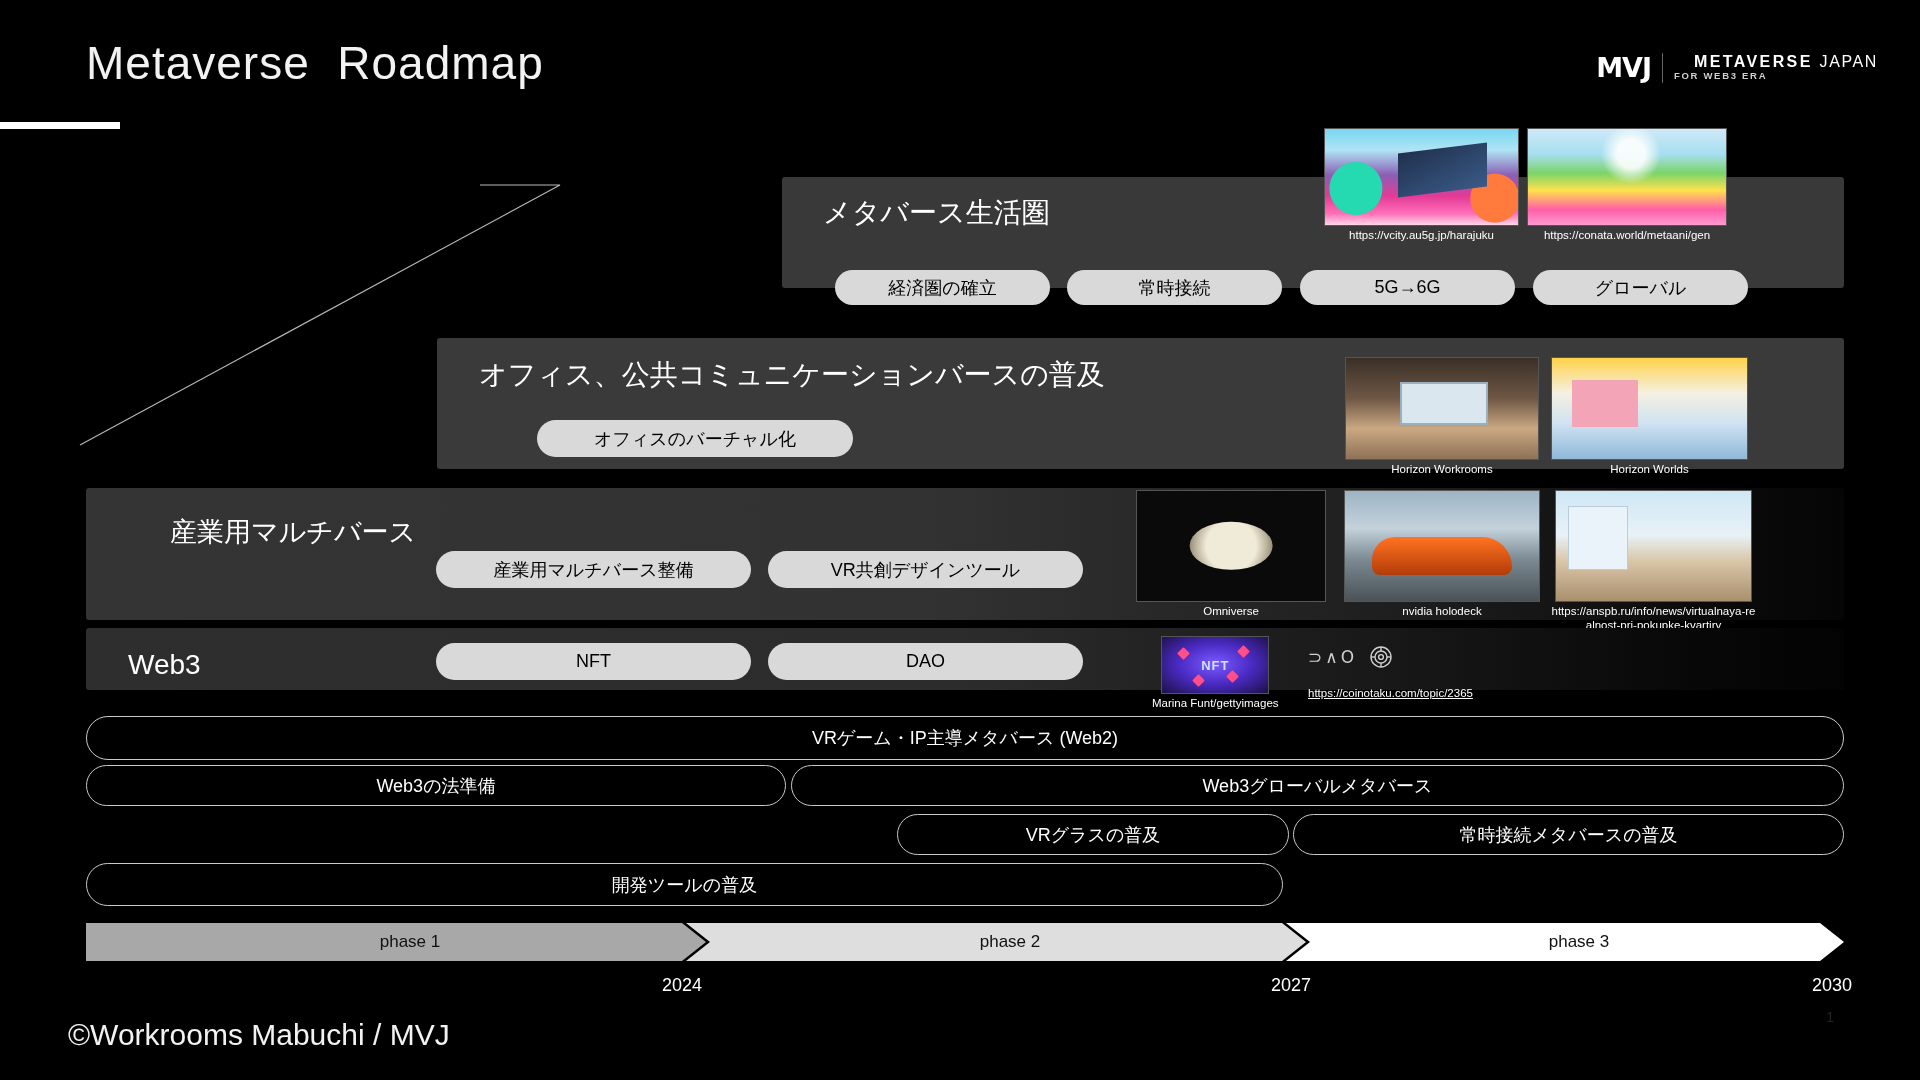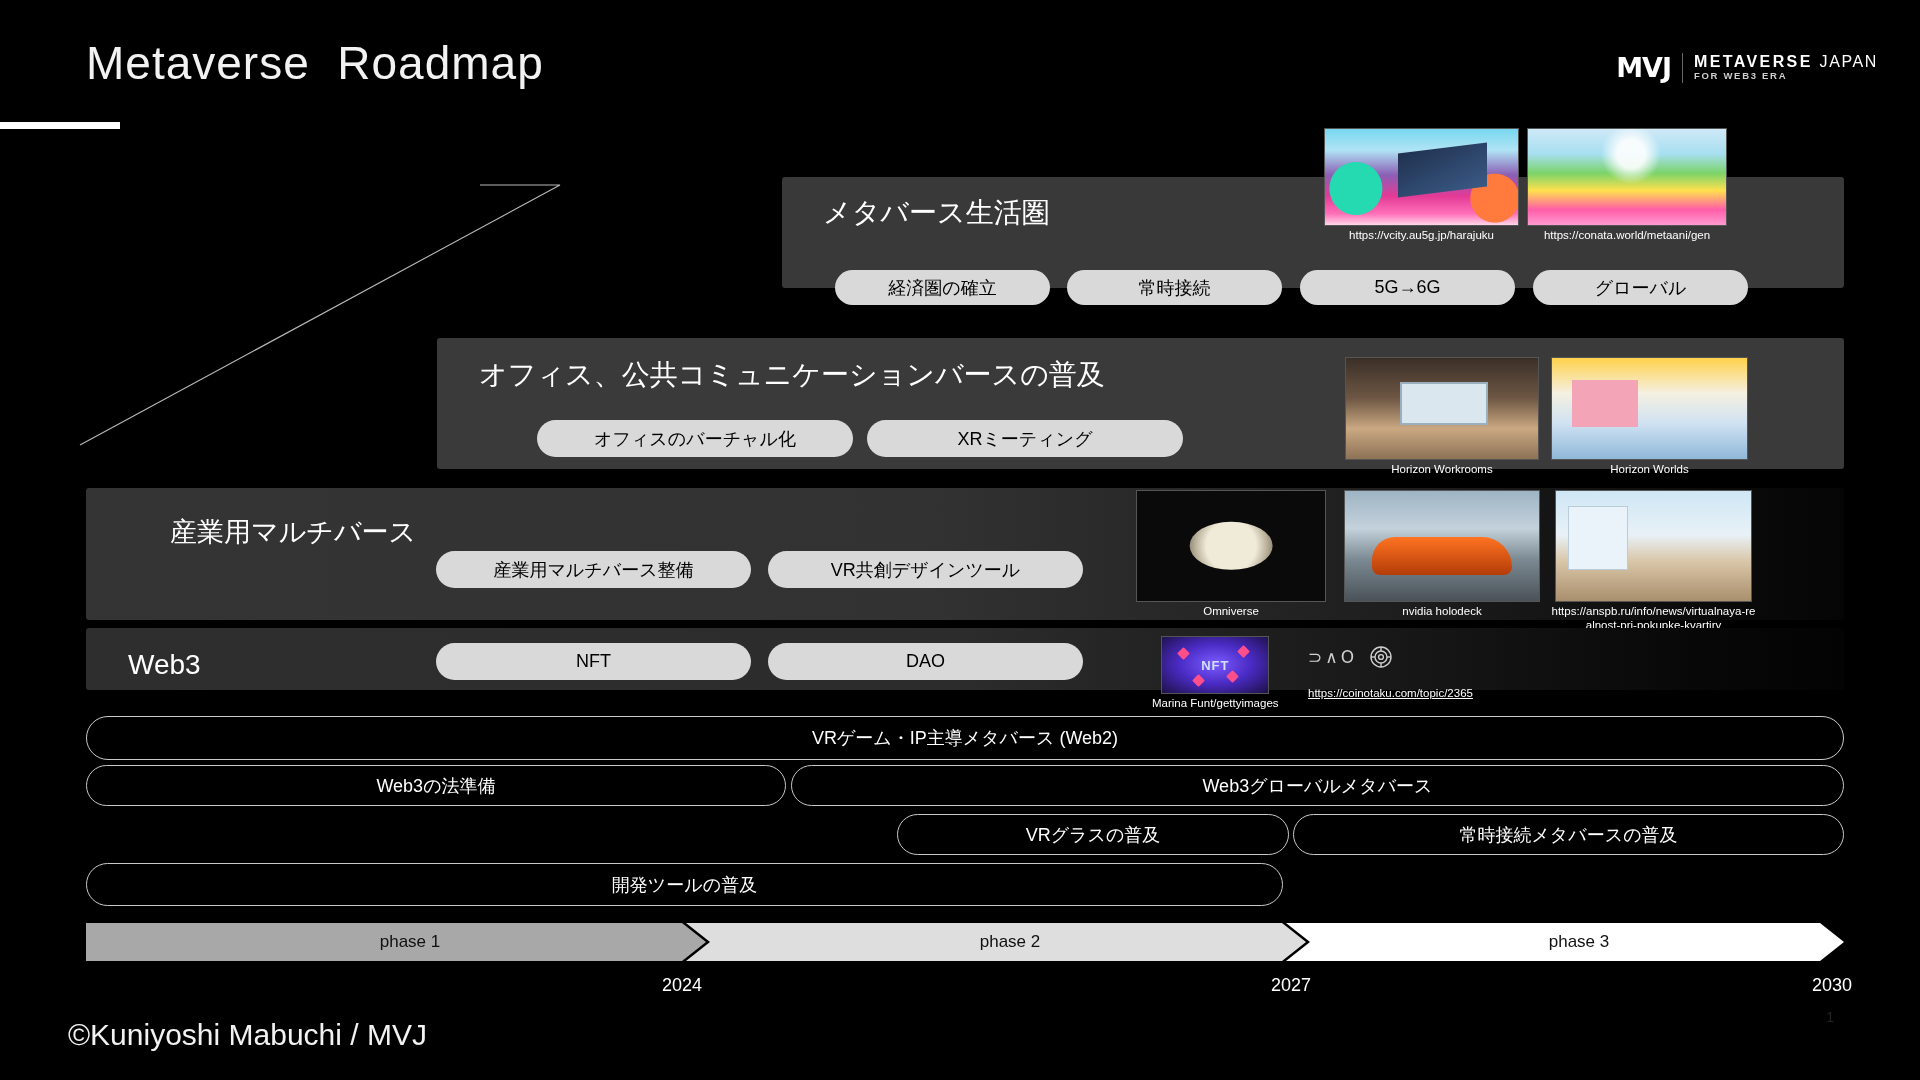--- a/index.html
+++ b/index.html
@@ -22,21 +22,21 @@
     background:#fff;
   }
   .logo { position:absolute; right:42px; top:52px; display:flex; align-items:center; gap:11px; }
   .logo-mark {
     font-size:27px; font-weight:700; letter-spacing:-1px; color:#fff;
     font-family:"DejaVu Sans",sans-serif;
     margin-left:16px;
   }
   .logo-divider { width:1px; height:30px; background:#666; }
   .logo-text { display:flex; flex-direction:column; line-height:1.12; }
-  .logo-main { font-size:16px; letter-spacing:2.4px; font-weight:600; color:#fff; }
+  .logo-main { font-size:16px; letter-spacing:2.4px; font-weight:600; color:#fff;margin-left:20px; }
   .logo-main b { font-weight:400; letter-spacing:1.6px; }
   .logo-sub { font-size:9.5px; letter-spacing:1.7px; color:#cfcfcf; font-weight:600; }
 
   
   .diag { position:absolute; left:0; top:95px; width:760px; height:360px; pointer-events:none; }
 
   
   .band { position:absolute; }
   .band-inner { position:absolute; inset:0; border-radius:3px; }
 
@@ -184,21 +184,20 @@
       <div class="px-conata"></div>
     </div>
     <div class="cap wide">https://conata.world/metaani/gen</div>
   </div>
 
   <div class="band band2">
     <div class="band-inner"></div>
     <div class="band-title">オフィス、公共コミュニケーションバースの普及</div>
   </div>
   <div class="pill" style="left:537px; top:420px; width:316px; height:37px;">オフィスのバーチャル化</div>
-  <div class="pill" style="left:867px; top:420px; width:316px; height:37px;">XRミーティング</div>
 
   <div class="thumb" style="left:1345px; top:357px;">
     <div class="pic" style="width:194px; height:103px;">
       <div class="px-workrooms"></div>
     </div>
     <div class="cap wide">Horizon Workrooms</div>
   </div>
   <div class="thumb" style="left:1551px; top:357px;">
     <div class="pic" style="width:197px; height:103px;">
       <div class="px-horizon"></div>
@@ -283,16 +282,16 @@
     <div class="phase p2" style="left:600px; width:620px; clip-path:polygon(0 0, 596px 0, 620px 19px, 596px 38px, 0 38px, 24px 19px);">phase 2</div>
     <div class="phase p3" style="left:1200px; width:558px; clip-path:polygon(0 0, 534px 0, 558px 19px, 534px 38px, 0 38px, 24px 19px);">phase 3</div>
   </div>
 
   <div class="years">
     <span class="year" style="left:682px;">2024</span>
     <span class="year" style="left:1291px;">2027</span>
     <span class="year" style="left:1832px;">2030</span>
   </div>
 
-  <div class="copyright">©Kuniyoshi Mabuchi / MVJ</div>
+  <div class="copyright">©Workrooms Mabuchi / MVJ</div>
   <div class="pagenum">1</div>
 
 </div>
 
 </body></html>

